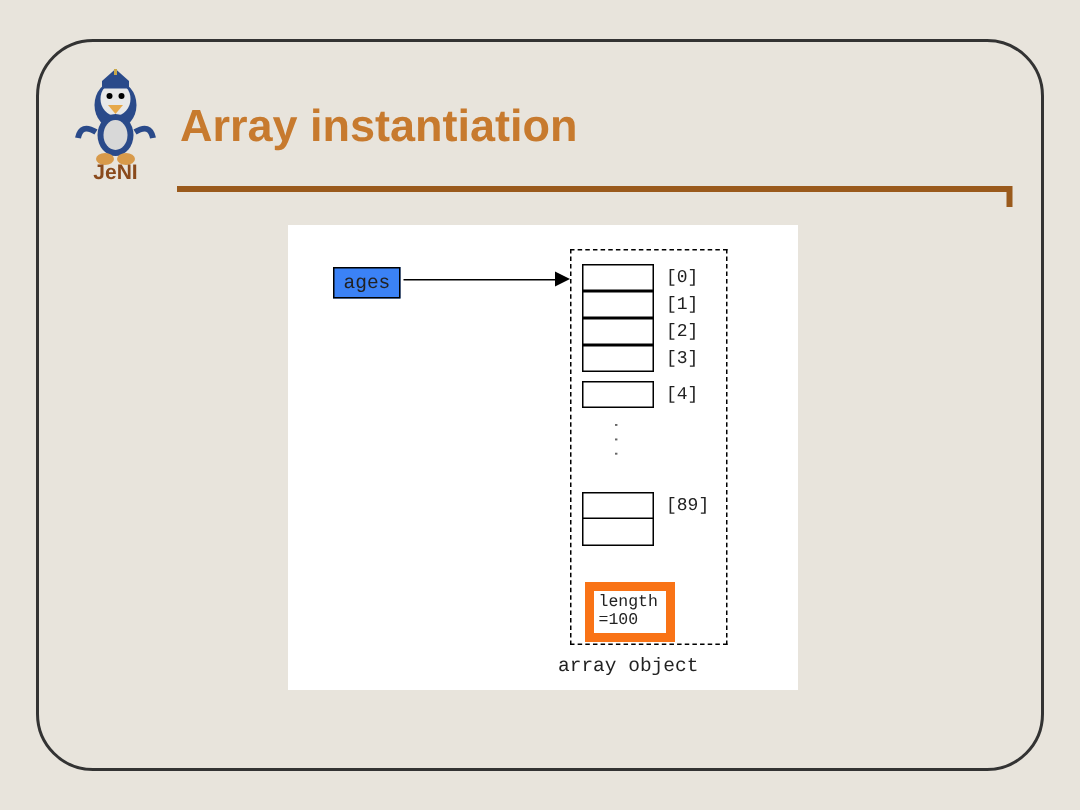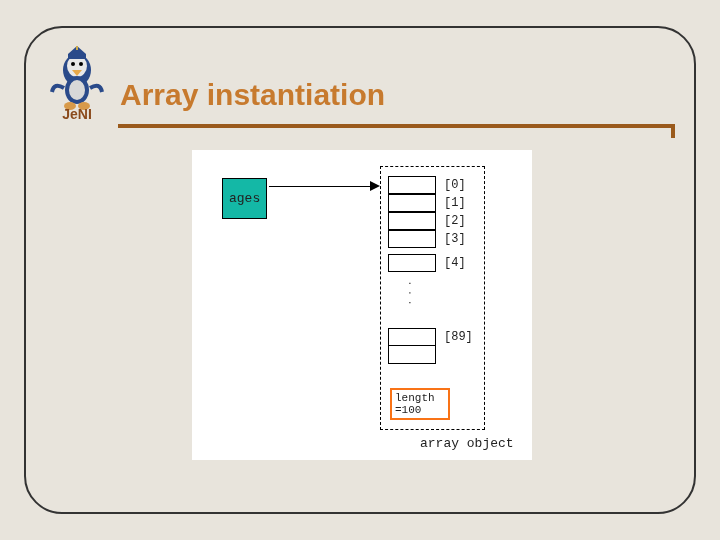--- a/index.html
+++ b/index.html
@@ -23,21 +23,21 @@
   }
   .logo {
     position: absolute;
     top: 46px;
     left: 44px;
     width: 66px;
     height: 76px;
   }
   .title {
     position: absolute;
-    top: 78px;
+    top: 68px;
     left: 120px;
     font-size: 30px;
     font-weight: bold;
     color: #c77a2e;
     font-family: Verdana, Geneva, sans-serif;
   }
   .title-underline {
     position: absolute;
     top: 124px;
     left: 118px;
@@ -63,22 +63,22 @@
     background: #fff;
     font-family: 'Courier New', monospace;
     font-size: 13px;
     color: #222;
   }
   .ages-box {
     position: absolute;
     top: 28px;
     left: 30px;
     border: 1px solid #000;
-    padding: 12px 6px;
-    background: #14b8a6;
+    padding: 2px 6px;
+    background: #3b82f6;
   }
   .arrow-line {
     position: absolute;
     top: 36px;
     left: 77px;
     width: 105px;
     height: 1px;
     background: #000;
   }
   .arrow-head {
@@ -118,32 +118,31 @@
     writing-mode: vertical-rl;
     letter-spacing: 3px;
     font-size: 11px;
     color: #666;
   }
   .length-box {
     position: absolute;
     left: 198px;
     top: 238px;
     width: 60px;
-    border: 2px solid #f97316;
+    border: 6px solid #f97316;
     font-size: 11px;
     line-height: 1.1;
     padding: 2px 3px;
     background: #fff;
   }
   .caption {
     position: absolute;
     top: 286px;
     left: 180px;
     font-size: 13px;
-    margin-left: 48px;
   }
 </style>
 </head>
 <body>
 
 <div class="slide-frame"></div>
 
 <div class="logo">
   <svg viewBox="0 0 66 76">
     <ellipse cx="33" cy="24" rx="14" ry="16" fill="#2a4a8a"></ellipse>

